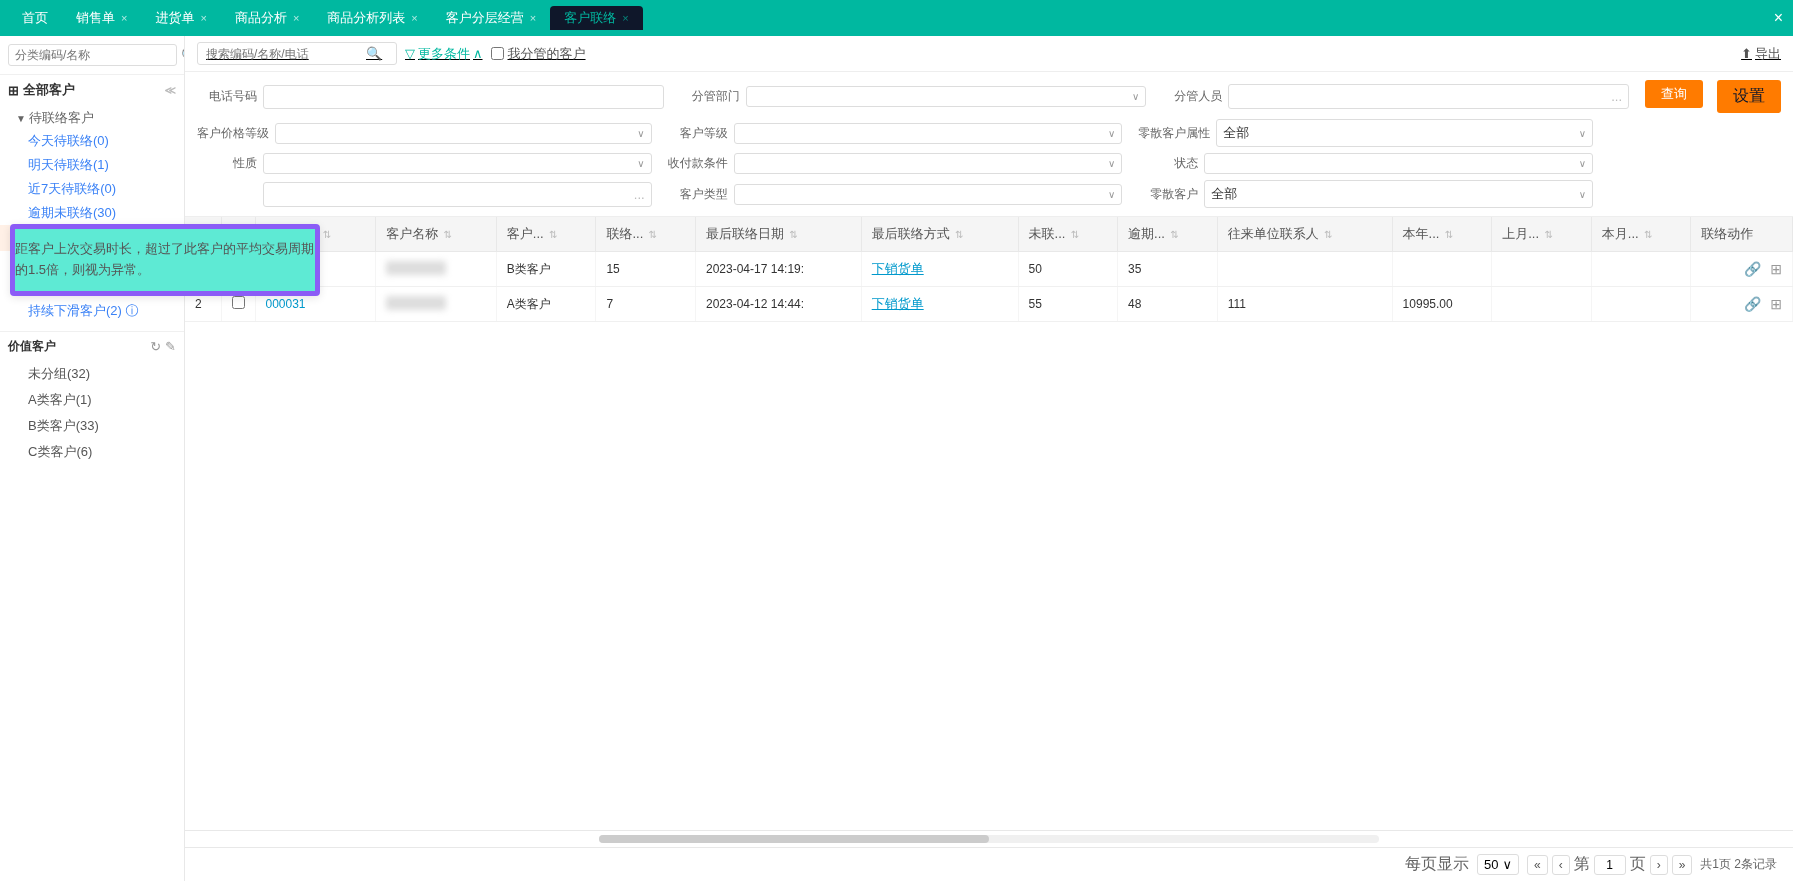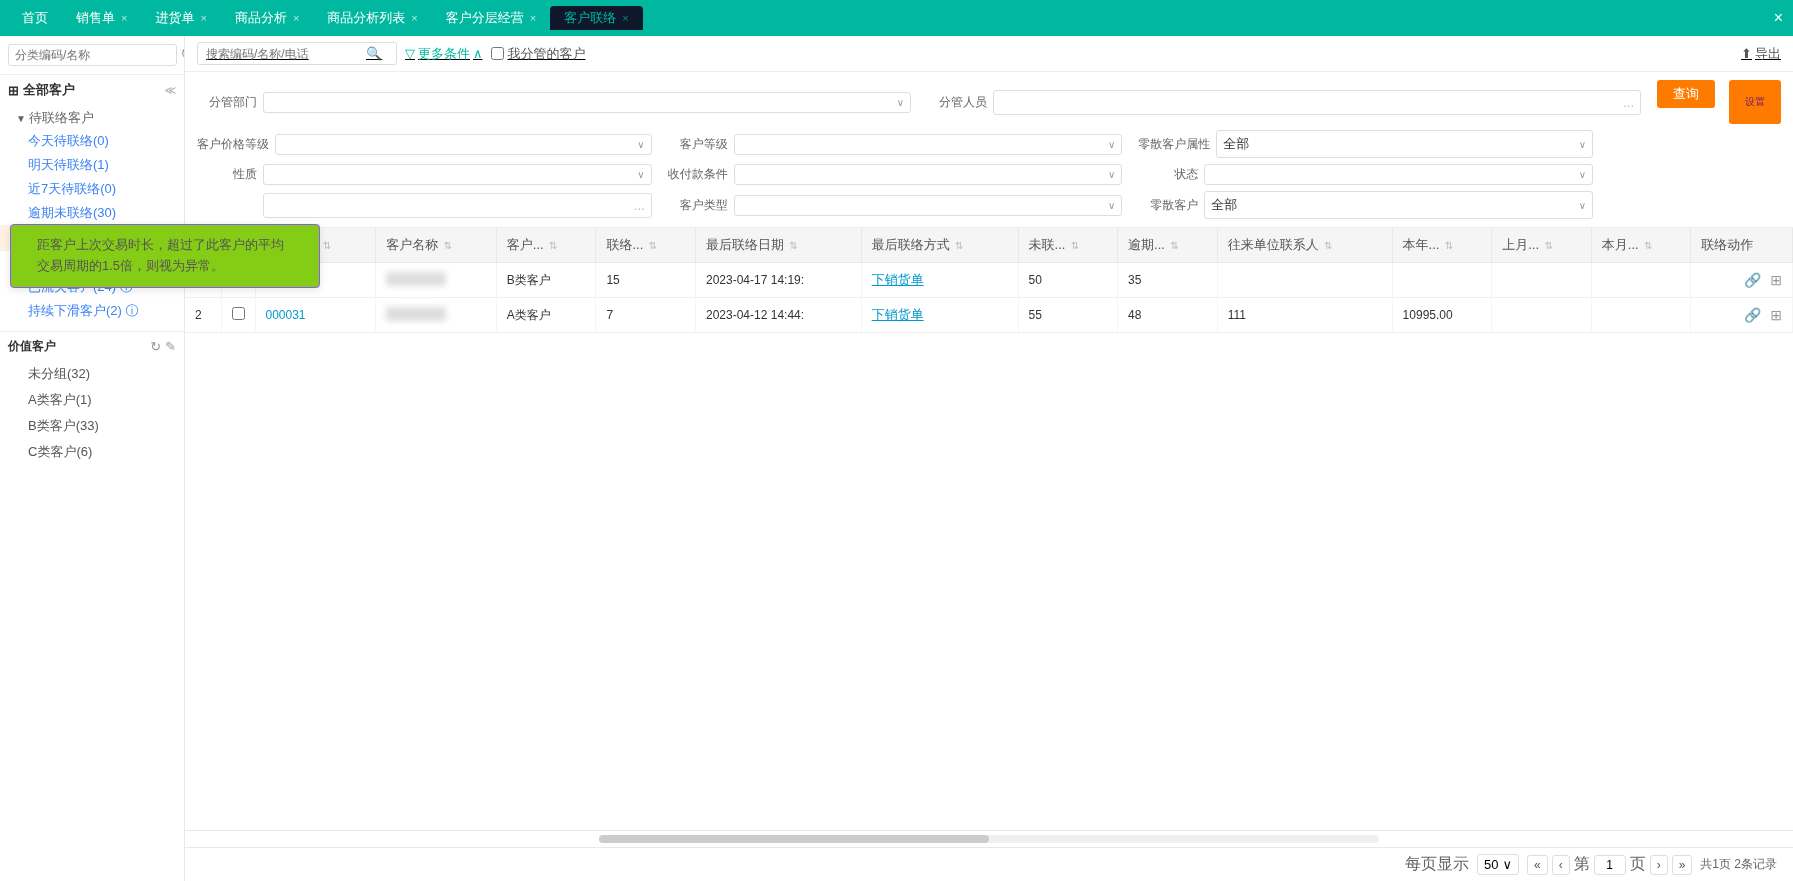--- a/index.html
+++ b/index.html
@@ -123,22 +123,22 @@
       outline: none; min-width: 0;
     }
     .filter-actions {
       display: flex; align-items: flex-start; gap: 14px; padding-left: 8px;
     }
     .btn-query {
       background: #ff7b00; color: white; border: none; border-radius: 3px;
       padding: 5px 16px; cursor: pointer; font-size: 13px;
     }
     .btn-settings {
-      background: #ff7b00; color: #701a75; border: none; border-radius: 3px;
-      padding: 15px 16px; cursor: pointer; font-size: 10px;
+      background: #ff7b00; color: #0f172a; border: none; border-radius: 3px;
+      padding: 6px 16px; cursor: pointer; font-size: 16px;
     }
 
     
     .table-container {
       flex: 1; overflow: auto; background: white; margin: 0;
     }
     table {
       width: 100%; border-collapse: collapse; min-width: 1400px;
     }
     thead tr { background: #f5f5f5; }
@@ -191,22 +191,22 @@
     }
     .page-input {
       border: 1px solid #ddd; border-radius: 3px; padding: 2px 6px;
       width: 32px; text-align: center; font-size: 12px; outline: none;
     }
     .total-text { color: #666; font-size: 12px; }
 
     
     .tooltip-box {
       position: absolute; top: 224px; left: 10px;
-      background: #84cc16; border: 1px solid #8b5cf6; border-radius: 4px;
-      padding: 10px 26px; font-size: 12px; color: #555; z-index: 100;
+      background: #5eead4; border: 5px solid #8b5cf6; border-radius: 4px;
+      padding: 10px 0; font-size: 12px; color: #555; z-index: 100;
       box-shadow: 0 2px 8px rgba(0,0,0,0.1); max-width: 320px; line-height: 1.6;
     }
 
     .sidebar-item-value-group {
       padding: 4px 8px 4px 28px; color: #555; font-size: 12px; cursor: pointer;
     }
   </style>
 </head>
 <body>
 
@@ -338,20 +338,24 @@
       </div>
       <div class="export-btn" style="margin-left:auto;">
         <span>⬆</span>
         <span>导出</span>
       </div>
     </div>
 
     <div class="advanced-filters">
 
       <div class="filter-row">
+        <div class="filter-cell">
+          <span class="filter-label">电话号码</span>
+          <input class="filter-input" type="text" style="flex: 1 1 0%;">
+        </div>
         <div class="filter-cell">
           <span class="filter-label">分管部门</span>
           <div class="filter-select">
             <span></span>
             <span class="chevron">∨</span>
           </div>
         </div>
         <div class="filter-cell">
           <span class="filter-label">分管人员</span>
           <div class="filter-input" style="flex:1; display:flex; align-items:center; justify-content:flex-end; color:#bbb;">

